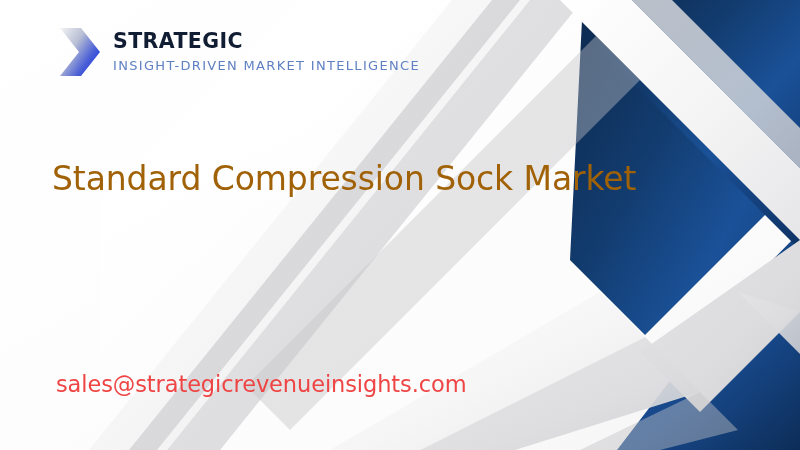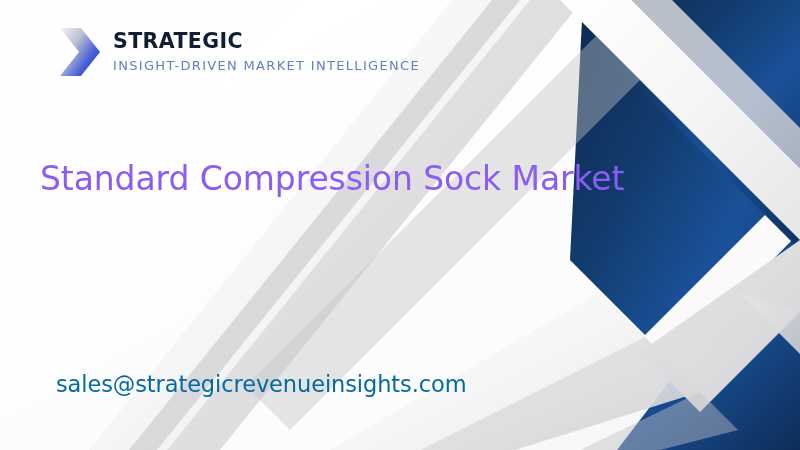--- a/index.html
+++ b/index.html
@@ -63,40 +63,40 @@
     font-size: 13px;
     font-weight: normal;
     letter-spacing: 1.32px;
     color: #5f80c2;
     white-space: nowrap;
   }
 
   
   .headline {
     position: absolute;
-    left: 40px;
+    left: 52px;
     top: 160px;
     width: 640px;
     font-family: "DejaVu Sans", "Liberation Sans", sans-serif;
     font-size: 33px;
     font-weight: normal;
     line-height: 1.18;
-    color: #8b5cf6;
+    color: #a16207;
     letter-spacing: -0.1px;
   }
 
   
   .contact {
     position: absolute;
     left: 56px;
     top: 371px;
     font-family: "DejaVu Sans", "Liberation Sans", sans-serif;
     font-size: 22.5px;
     font-weight: normal;
-    color: #0369a1;
+    color: #ef4444;
     letter-spacing: -0.1px;
   }
 </style>
 </head>
 <body>
 
 <div class="slide">
 
   <svg class="bg-art" viewBox="0 0 800 450" preserveAspectRatio="none" aria-hidden="true">
     <defs>

